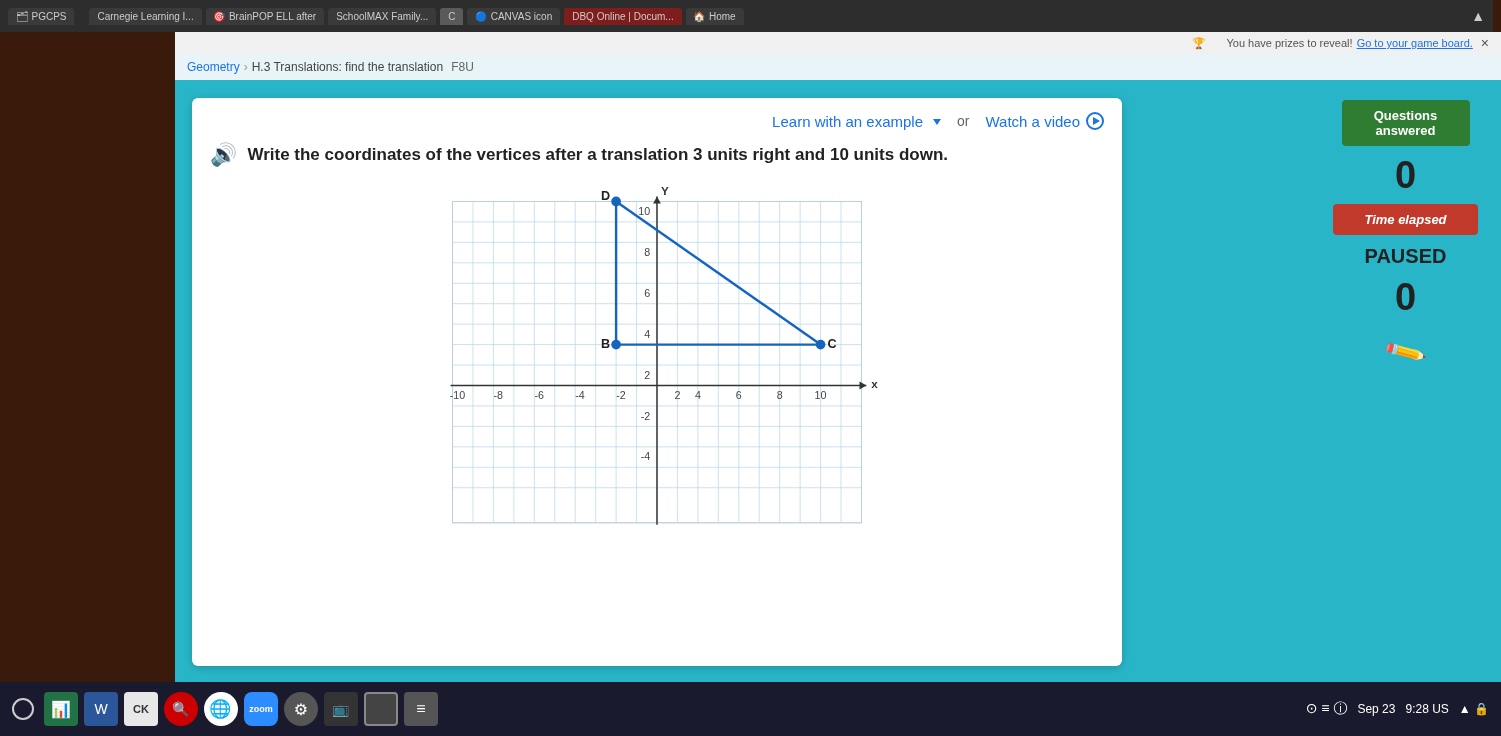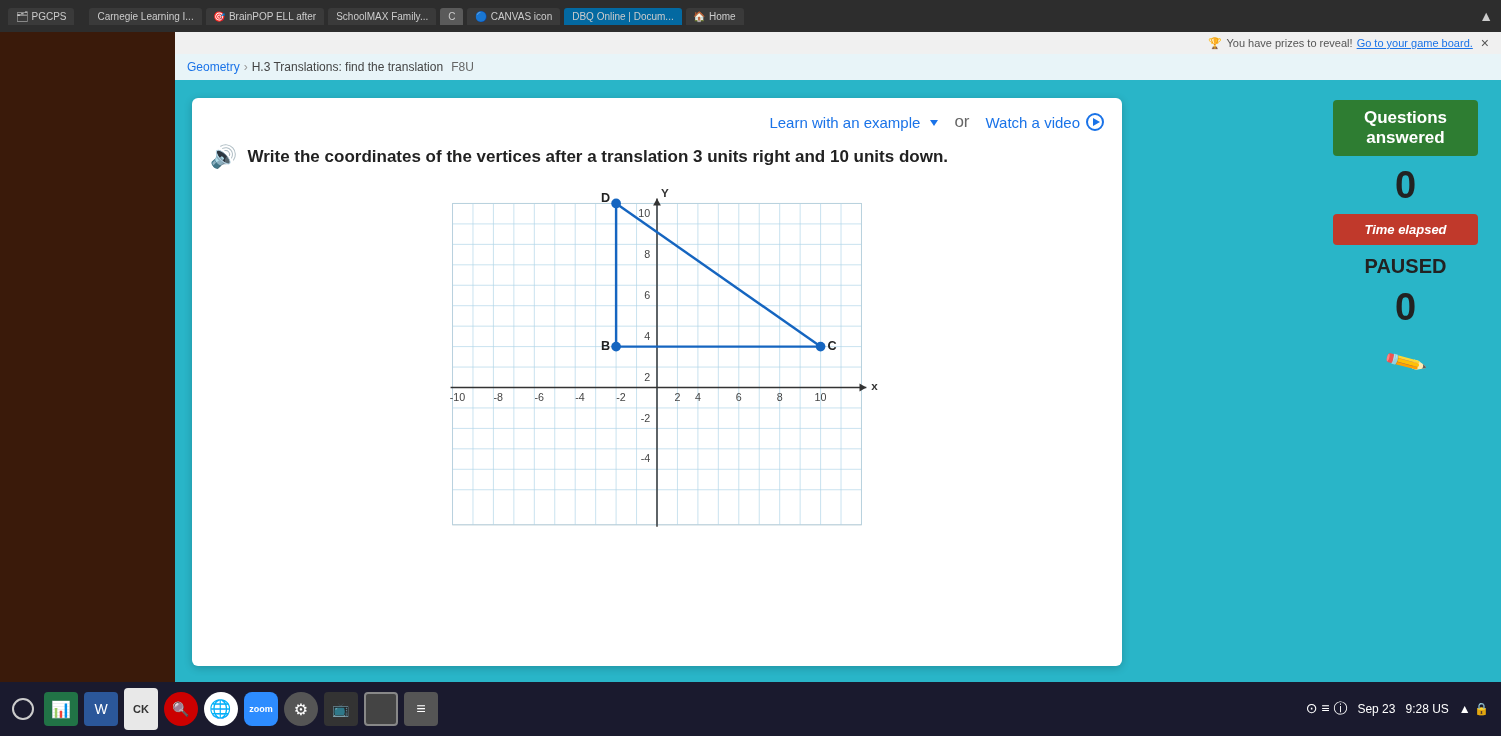--- a/index.html
+++ b/index.html
@@ -67,35 +67,35 @@
       border-top: 6px solid #1a73e8;
       vertical-align: middle;
       margin-left: 4px;
     }
   </style>
 </head>
 <body>
 
 <div class="left-sidebar"></div>
 
-<div class="browser-chrome" style="position:absolute;top:0;left:0;right:0;z-index:10;background:#2d2d2d;height:32px;display:flex;align-items:center;padding:0 8px;gap:4px;">
+<div class="browser-chrome" style="position:absolute;top:0;left:0;right:8px;z-index:10;background:#2d2d2d;height:32px;display:flex;align-items:center;padding:0 8px;gap:4px;">
   <div class="tab-item" style="font-size:10px;color:#ccc;background:#3a3a3a;padding:3px 8px;border-radius:3px 3px 0 0;">🗂 PGCPS</div>
   <div class="tab-item" style="font-size:10px;color:#ccc;background:#3a3a3a;padding:3px 8px;border-radius:3px 3px 0 0;margin-left:11px;">Carnegie Learning I...</div>
   <div class="tab-item" style="font-size:10px;color:#ccc;background:#3a3a3a;padding:3px 8px;border-radius:3px 3px 0 0;">🎯 BrainPOP ELL after</div>
   <div class="tab-item" style="font-size:10px;color:#ccc;background:#3a3a3a;padding:3px 8px;border-radius:3px 3px 0 0;">SchoolMAX Family...</div>
   <div class="tab-item" style="font-size:10px;color:#ccc;background:#5a5a5a;padding:3px 8px;border-radius:3px 3px 0 0;">C</div>
   <div class="tab-item" style="font-size:10px;color:#ccc;background:#3a3a3a;padding:3px 8px;border-radius:3px 3px 0 0;">🔵 CANVAS icon</div>
-  <div class="tab-item" style="font-size:10px;color:#ccc;background:#0369a1;padding:3px 8px;border-radius:3px 3px 0 0;">DBQ Online | Docum...</div>
+  <div class="tab-item" style="font-size:10px;color:#ccc;background:#7f1d1d;padding:3px 8px;border-radius:3px 3px 0 0;">DBQ Online | Docum...</div>
   <div class="tab-item" style="font-size:10px;color:#ccc;background:#3a3a3a;padding:3px 8px;border-radius:3px 3px 0 0;">🏠 Home</div>
   <div style="margin-left:auto;color:#ccc;font-size:14px;">▲</div>
 </div>
 
 <div style="position:absolute;top:32px;left:175px;right:0;z-index:10;background:#f0f0f0;height:22px;display:flex;align-items:center;padding:0 12px;justify-content:flex-end;font-size:11px;color:#555;">
   <span>🏆</span>
-  <span style="margin-left:4px;">You have prizes to reveal!</span>
+  <span style="margin-left:20px;">You have prizes to reveal!</span>
   <span style="color:#1a73e8;text-decoration:underline;cursor:pointer;margin-left:4px;">Go to your game board.</span>
   <span style="margin-left:8px;cursor:pointer;font-size:14px;color:#555;">×</span>
 </div>
 
 <div class="breadcrumb-bar" style="position:absolute;top:54px;left:175px;right:0;background:#e8f4f8;height:26px;display:flex;align-items:center;padding:0 12px;font-size:12px;color:#444;gap:4px;z-index:9;">
   <span style="color:#1a73e8;cursor:pointer;">Geometry</span>
   <span style="color:#999;">›</span>
   <span>H.3 Translations: find the translation</span>
   <span style="margin-left:4px;color:#666;">F8U</span>
 </div>
@@ -104,21 +104,21 @@
 
 <div style="position:absolute;top:98px;left:192px;width:930px;bottom:70px;background:white;border-radius:6px;padding:14px 18px;box-shadow:0 2px 8px rgba(0,0,0,0.2);overflow:hidden;">
 
   <div style="display:flex;align-items:center;justify-content:flex-end;gap:16px;margin-bottom:12px;">
     <div style="display:flex;align-items:center;gap:6px;cursor:pointer;">
       <span style="font-size:15px;color:#1a73e8;font-weight:500;">Learn with an example</span>
       <span>
         <span class="chevron-down"></span>
       </span>
     </div>
-    <span style="font-size:17px;color:#666;">or</span>
+    <span style="font-size:14px;color:#666;">or</span>
     <div style="display:flex;align-items:center;gap:6px;cursor:pointer;">
       <span style="font-size:15px;color:#1a73e8;font-weight:500;">Watch a video</span>
       <span style="width:18px;height:18px;border:2px solid #1a73e8;border-radius:50%;display:inline-flex;align-items:center;justify-content:center;">
         <span style="width:0;height:0;border-top:4px solid transparent;border-bottom:4px solid transparent;border-left:7px solid #1a73e8;margin-left:2px;"></span>
       </span>
     </div>
   </div>
 
   <div style="display:flex;align-items:center;gap:10px;margin-bottom:14px;">
     <span style="color:#1a73e8;font-size:22px;cursor:pointer;">🔊</span>
@@ -212,21 +212,21 @@
       <circle cx="408" cy="157" r="5" fill="#1565c0"></circle>
       <text x="415" y="161" font-size="13" fill="#222" font-weight="bold">C</text>
 
       <text x="575" y="66" font-size="11" fill="#444" text-anchor="middle">8</text>
     </svg>
   </div>
 </div>
 
 <div style="position:absolute;top:100px;right:18px;width:155px;display:flex;flex-direction:column;gap:10px;align-items:center;">
 
-  <div style="background:#2e7d32;color:white;font-size:17px;font-weight:bold;padding:8px 14px;border-radius:4px;text-align:center;width:145px;">
+  <div style="background:#2e7d32;color:white;font-size:13px;font-weight:bold;padding:8px 14px;border-radius:4px;text-align:center;width:128px;">
     <span>Questions answered</span>
   </div>
 
   <div style="font-size:38px;font-weight:bold;color:#222;text-align:center;line-height:1;">0</div>
 
   <div style="background:#c0392b;color:white;font-size:13px;font-weight:bold;padding:8px 14px;border-radius:4px;text-align:center;width:145px;font-style:italic;">
     <span>Time elapsed</span>
   </div>
 
   <div style="font-size:20px;font-weight:bold;color:#222;text-align:center;">PAUSED</div>
@@ -238,21 +238,21 @@
 </div>
 
 <div style="position:absolute;bottom:0;left:0;right:0;height:54px;background:#1a1a2e;display:flex;align-items:center;padding:0 12px;gap:6px;">
 
   <div style="width:22px;height:22px;border:2px solid #ccc;border-radius:50%;margin-right:4px;"></div>
 
   <div style="background:#217346;width:34px;height:34px;border-radius:4px;display:flex;align-items:center;justify-content:center;color:white;font-size:16px;cursor:pointer;">📊</div>
 
   <div style="background:#2b579a;width:34px;height:34px;border-radius:4px;display:flex;align-items:center;justify-content:center;color:white;font-size:14px;cursor:pointer;">W</div>
 
-  <div style="background:#e8e8e8;width:34px;height:42px;border-radius:4px;display:flex;align-items:center;justify-content:center;color:#333;font-size:11px;font-weight:bold;cursor:pointer;">CK</div>
+  <div style="background:#e8e8e8;width:34px;height:34px;border-radius:4px;display:flex;align-items:center;justify-content:center;color:#333;font-size:11px;font-weight:bold;cursor:pointer;">CK</div>
 
   <div style="background:#cc0000;width:34px;height:34px;border-radius:50%;display:flex;align-items:center;justify-content:center;color:white;font-size:14px;cursor:pointer;">🔍</div>
 
   <div style="background:white;width:34px;height:34px;border-radius:50%;display:flex;align-items:center;justify-content:center;font-size:18px;cursor:pointer;">🌐</div>
 
   <div style="background:#2d8cff;width:34px;height:34px;border-radius:8px;display:flex;align-items:center;justify-content:center;color:white;font-size:9px;font-weight:bold;cursor:pointer;">zoom</div>
 
   <div style="background:#555;width:34px;height:34px;border-radius:50%;display:flex;align-items:center;justify-content:center;color:white;font-size:16px;cursor:pointer;">⚙</div>
 
   <div style="background:#333;width:34px;height:34px;border-radius:4px;display:flex;align-items:center;justify-content:center;color:white;font-size:14px;cursor:pointer;">📺</div>

